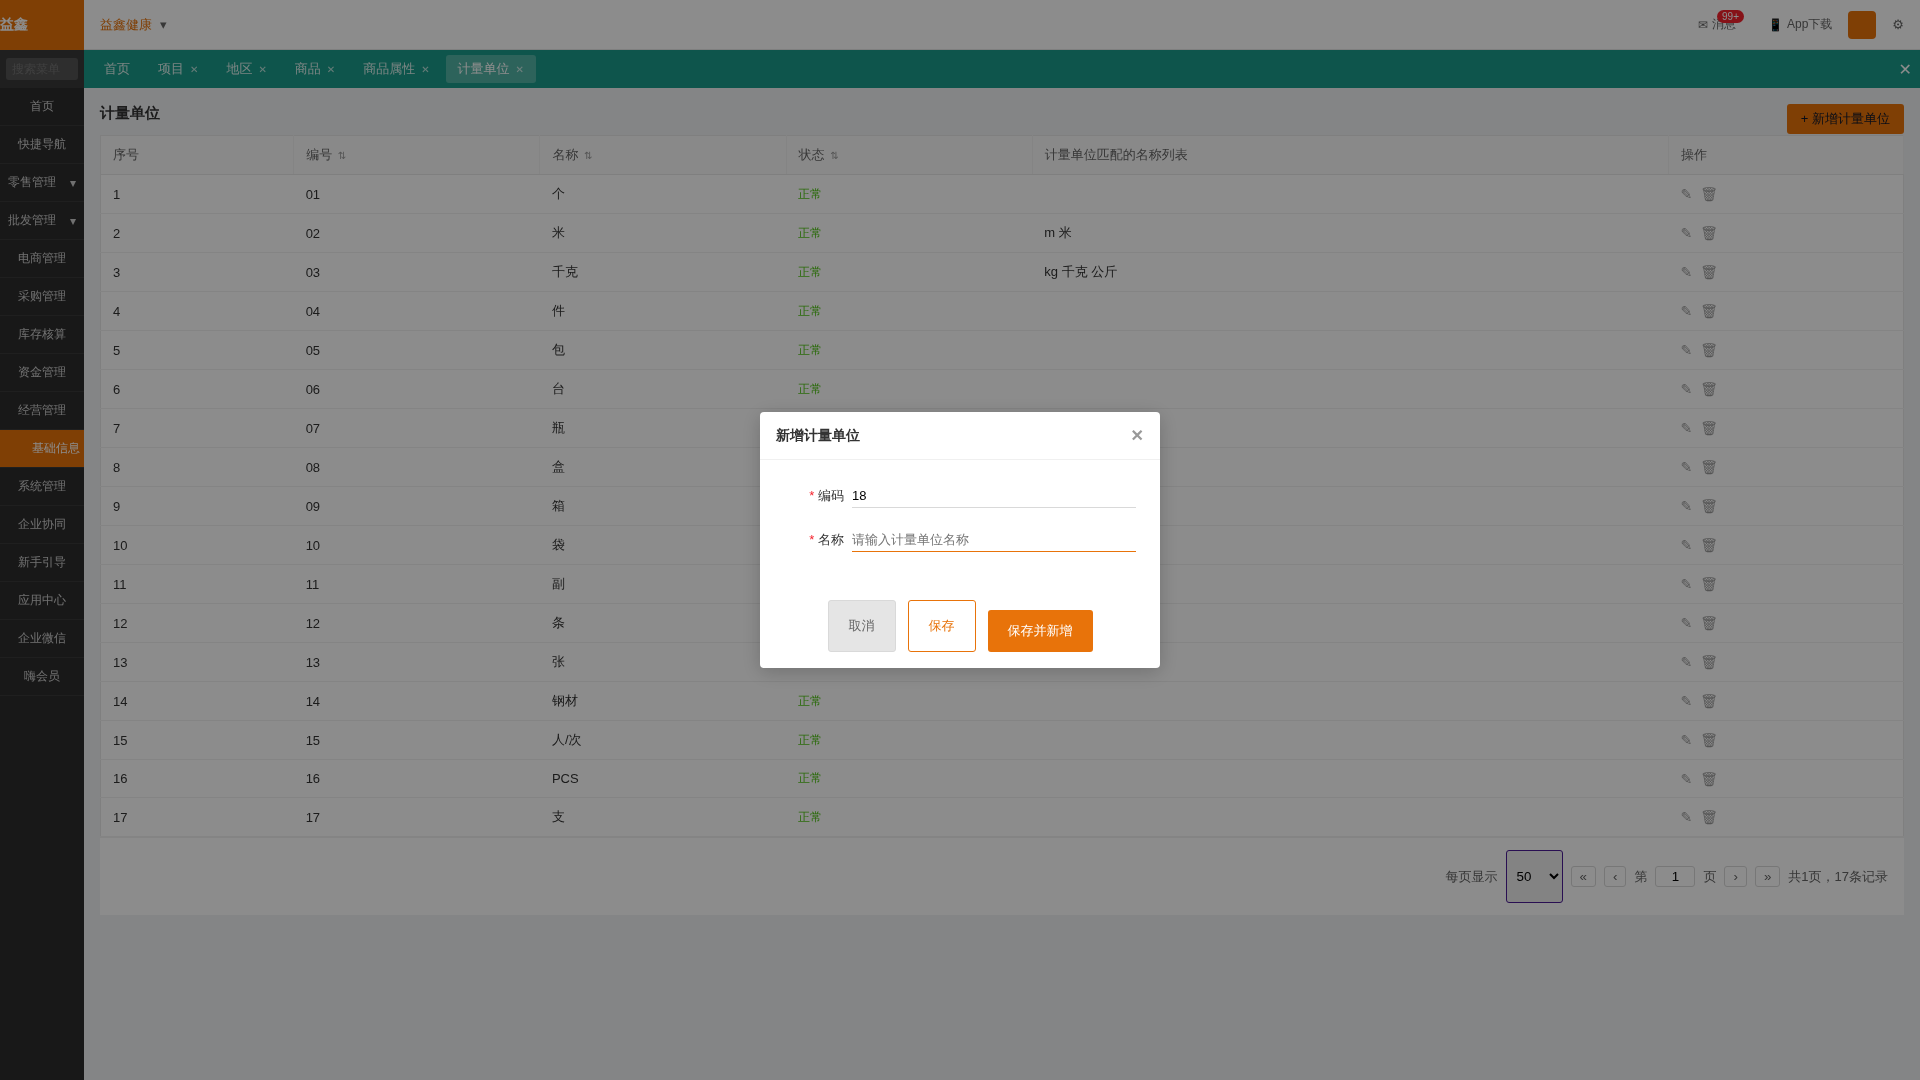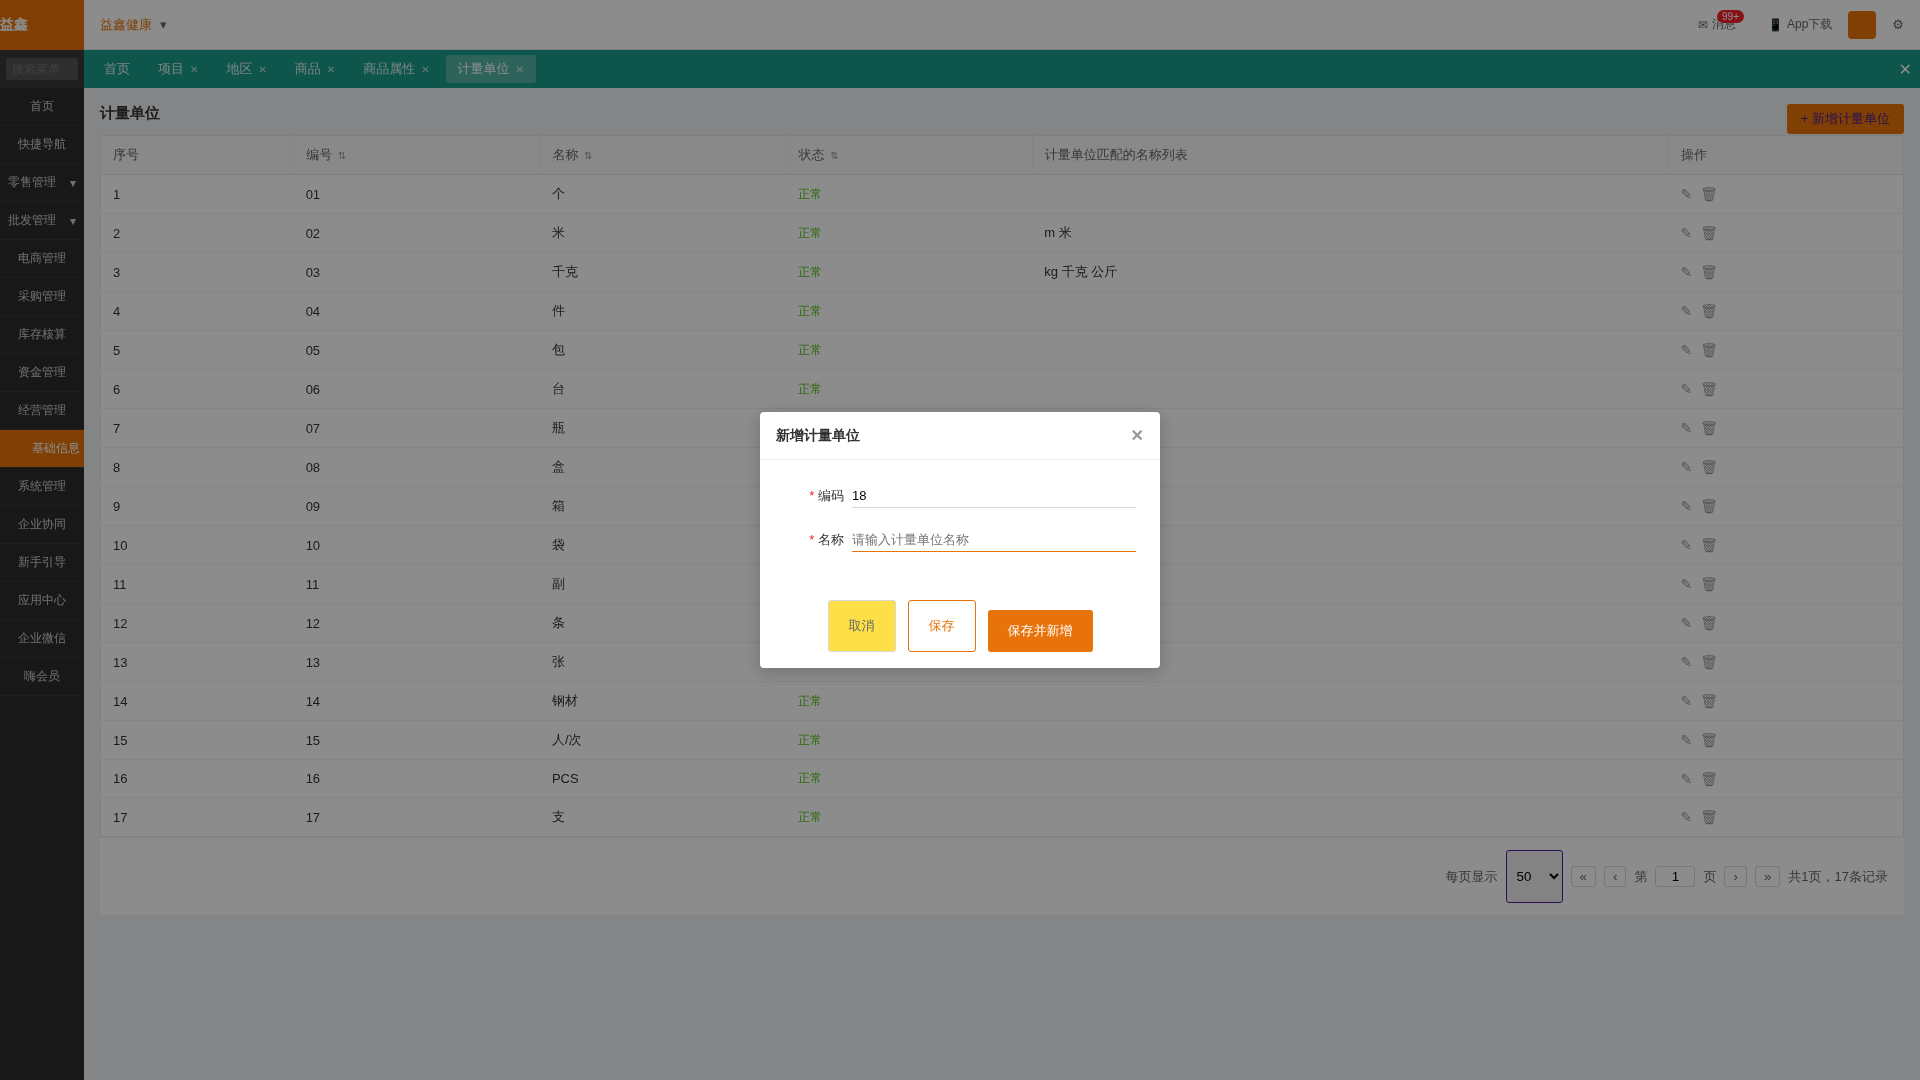--- a/index.html
+++ b/index.html
@@ -152,21 +152,21 @@
       color: #333;
       margin-bottom: 12px;
     }
 
     
     .add-btn {
       position: absolute;
       top: 16px;
       right: 16px;
       background: #e8730a;
-      color: #4c1d95;
+      color: #0f172a;
       border: none;
       padding: 6px 14px;
       border-radius: 3px;
       cursor: pointer;
       font-size: 13px;
     }
 
     
     .data-table {
       width: 100%;
@@ -290,21 +290,21 @@
     }
     .form-input.active-input { border-bottom-color: #e8730a; }
     .modal-footer {
       padding: 12px 16px 16px;
       display: flex;
       justify-content: center;
       gap: 12px;
     }
     .btn-cancel {
       border: 1px solid #d9d9d9;
-      background: #fde047;
+      background: #e5e5e5;
       padding: 16px 20px;
       border-radius: 3px;
       cursor: pointer;
       font-size: 13px;
       color: #666;
     }
     .btn-save {
       border: 1px solid #e8730a;
       background: white;
       padding: 14px 20px;

